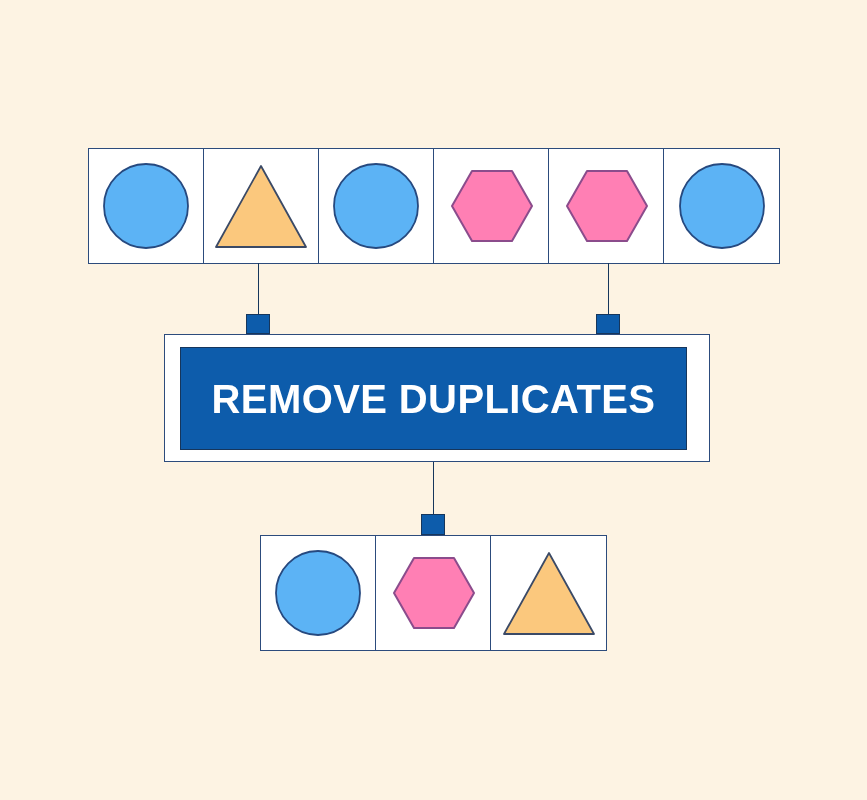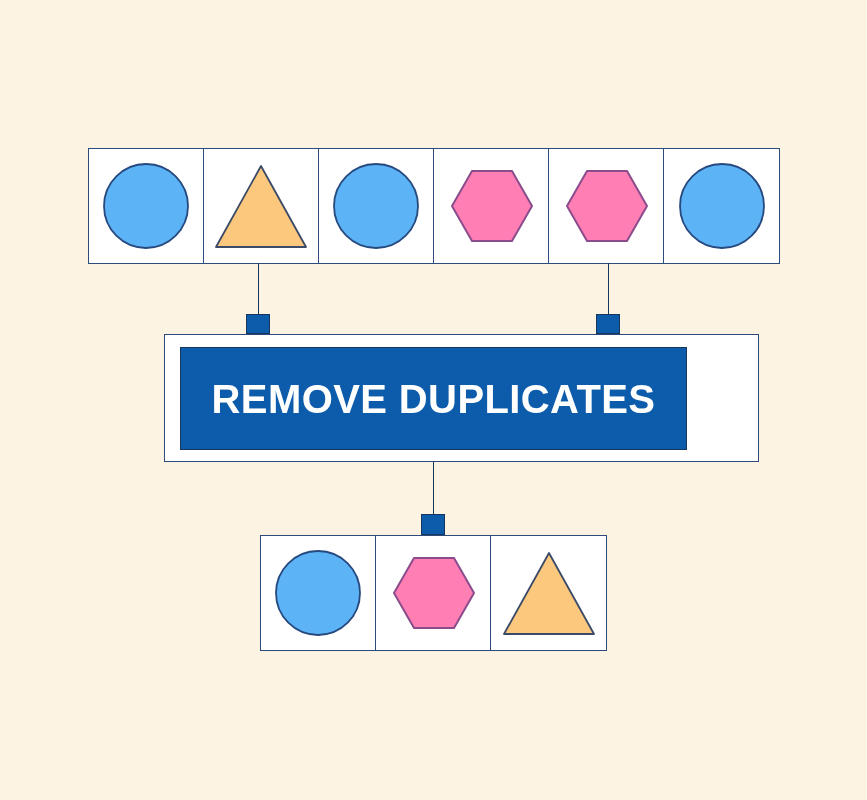--- a/index.html
+++ b/index.html
@@ -56,21 +56,21 @@
     background: #0D5CAB;
     border: 1.6px solid #16365C;
     box-sizing: border-box;
   }
 
   
   #banner-frame {
     position: absolute;
     left: 164px;
     top: 334px;
-    width: 595px;
+    width: 546px;
     height: 128px;
     box-sizing: border-box;
     background: #FFFFFF;
     border: 1.6px solid #2C4B7C;
   }
   #banner-inner {
     position: absolute;
     left: 15px;
     top: 12px;
     width: 507px;

